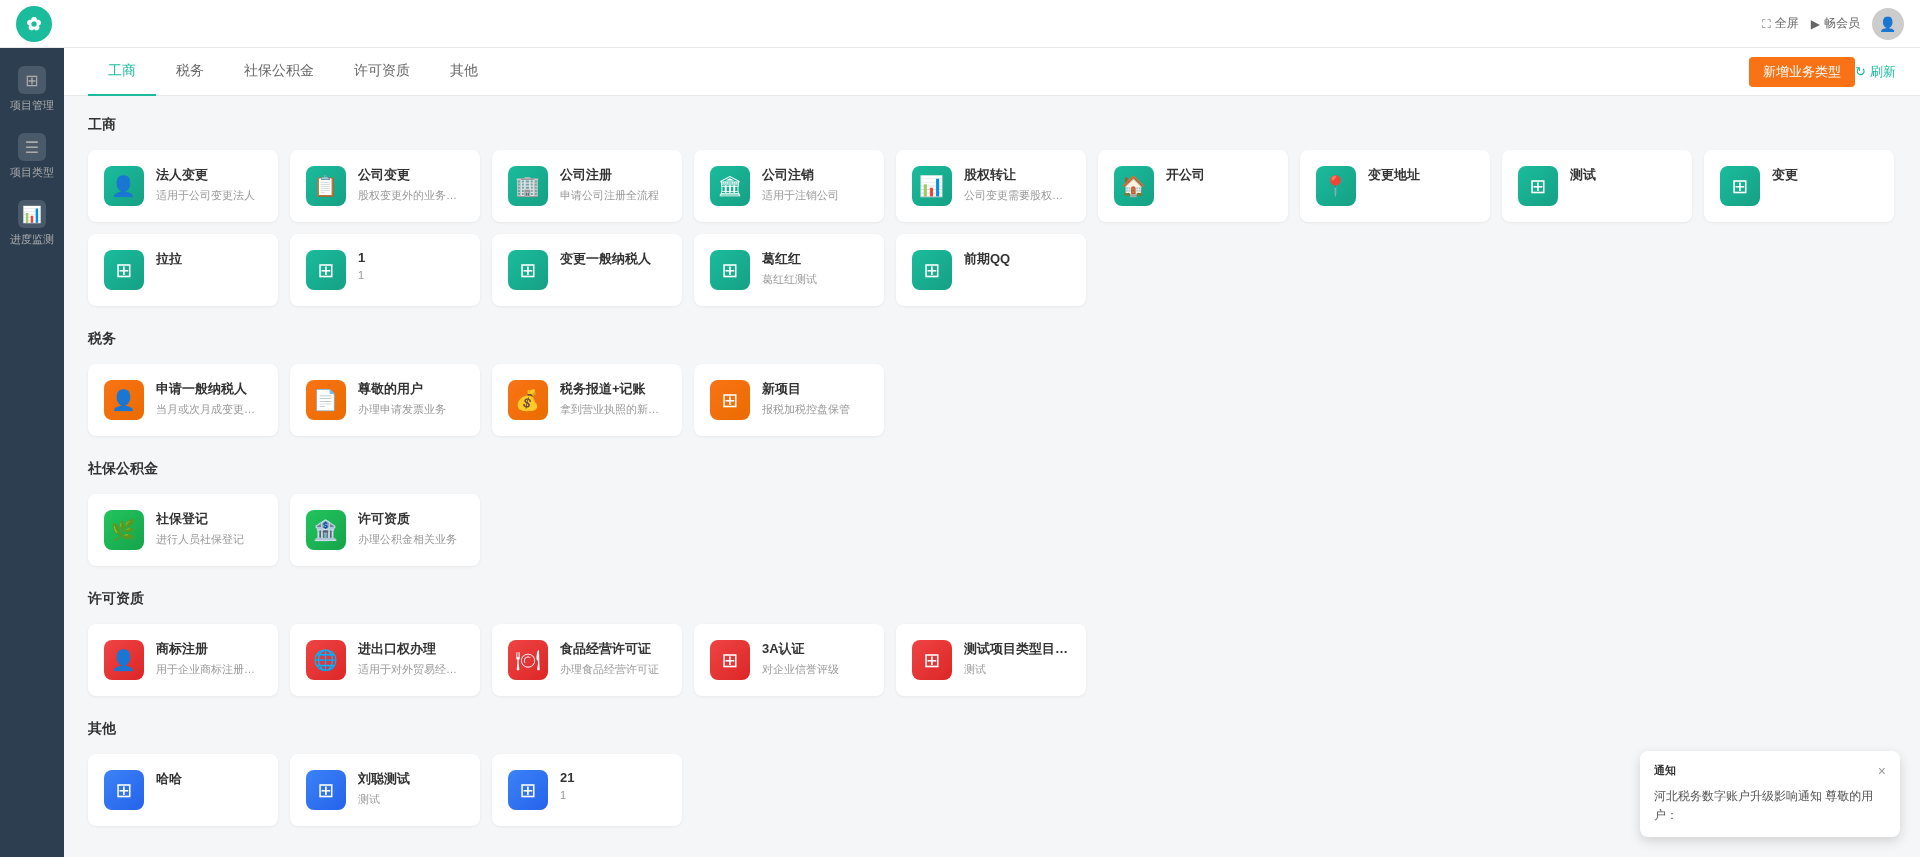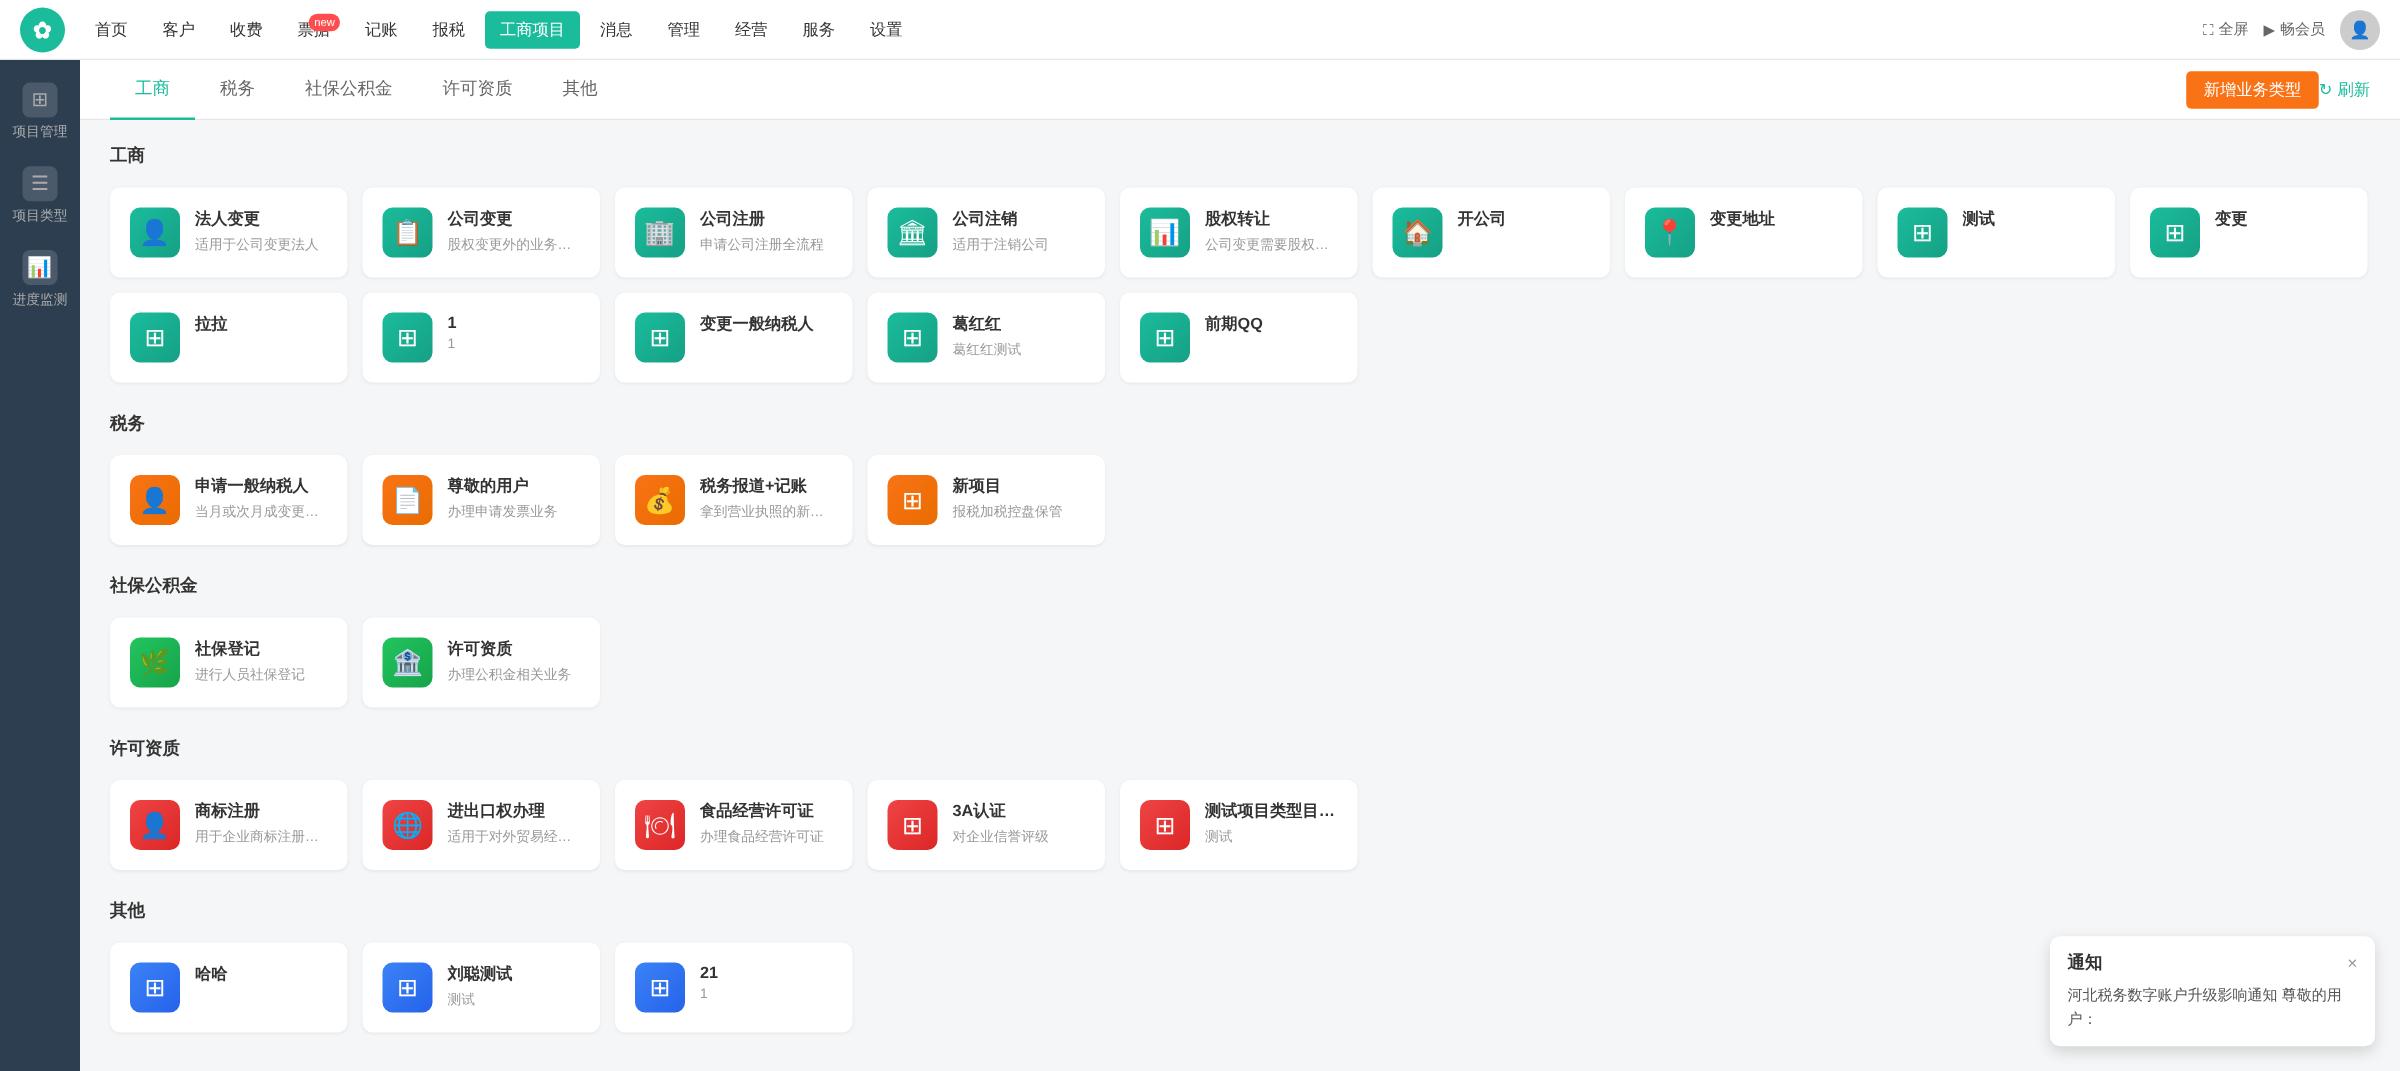--- a/index.html
+++ b/index.html
@@ -247,34 +247,20 @@
     }
     .notification-text { line-height: 1.6; color: #555; }
   </style>
 </head>
 <body>
 
 <nav class="top-nav">
   <div class="top-nav-logo">
     <span>✿</span>
   </div>
-  <div class="top-nav-items" id="nav-items">
-      <div class="nav-item">首页</div>
-      <div class="nav-item">客户</div>
-      <div class="nav-item">收费</div>
-      <div class="nav-item">票据<span class="nav-badge">new</span></div>
-      <div class="nav-item">记账</div>
-      <div class="nav-item">报税</div>
-      <div class="nav-item active">工商项目</div>
-      <div class="nav-item">消息</div>
-      <div class="nav-item">管理</div>
-      <div class="nav-item">经营</div>
-      <div class="nav-item">服务</div>
-      <div class="nav-item">设置</div>
-    </div>
   <div class="top-nav-right">
     <div class="top-nav-right-item">
       <span>⛶</span>
       <span>全屏</span>
     </div>
     <div class="top-nav-right-item">
       <span>▶</span>
       <span>畅会员</span>
     </div>
     <div class="avatar">
@@ -537,18 +523,18 @@
         <div class="card-desc">1</div>
       </div>
     </div>
         </div>
       </div>
     </div>
 </div>
 
 <div class="notification-popup">
   <div class="notification-popup-header">
-    <span style="font-weight:bold;font-size:14px;">通知</span>
+    <span style="font-weight:bold;font-size:11px;">通知</span>
     <span class="notification-close">×</span>
   </div>
   <div class="notification-text">河北税务数字账户升级影响通知
 尊敬的用户：</div>
 </div>
 
 </body></html>

